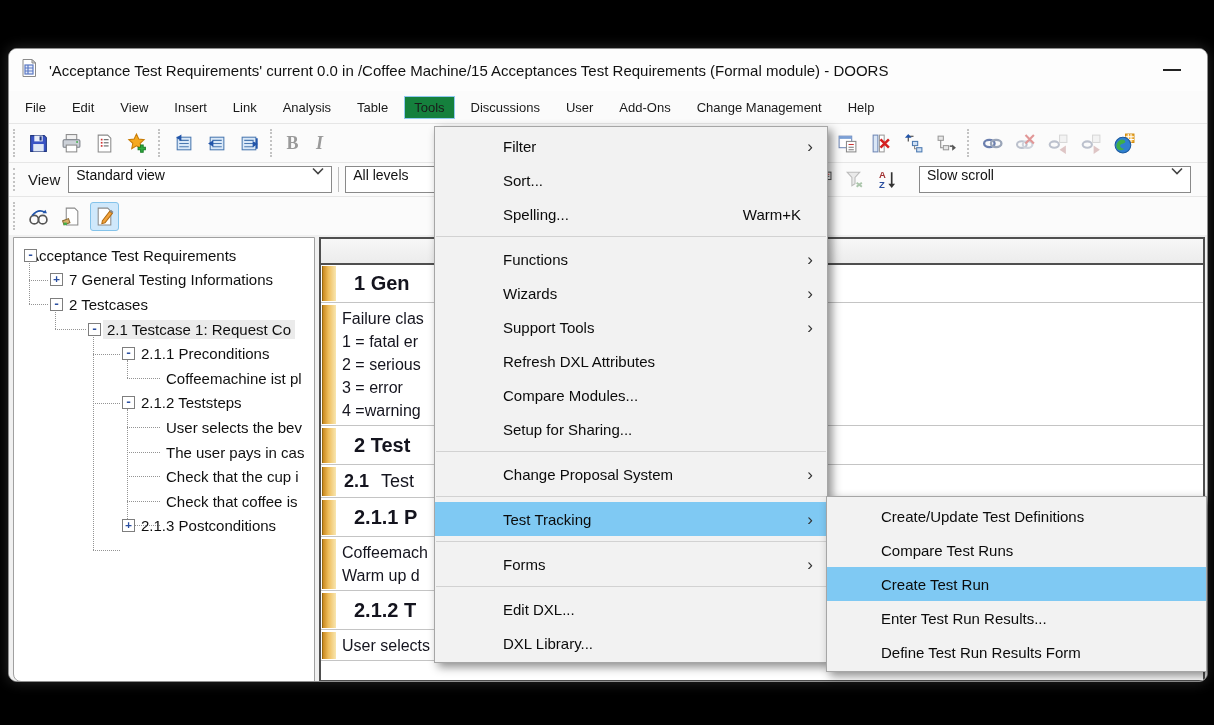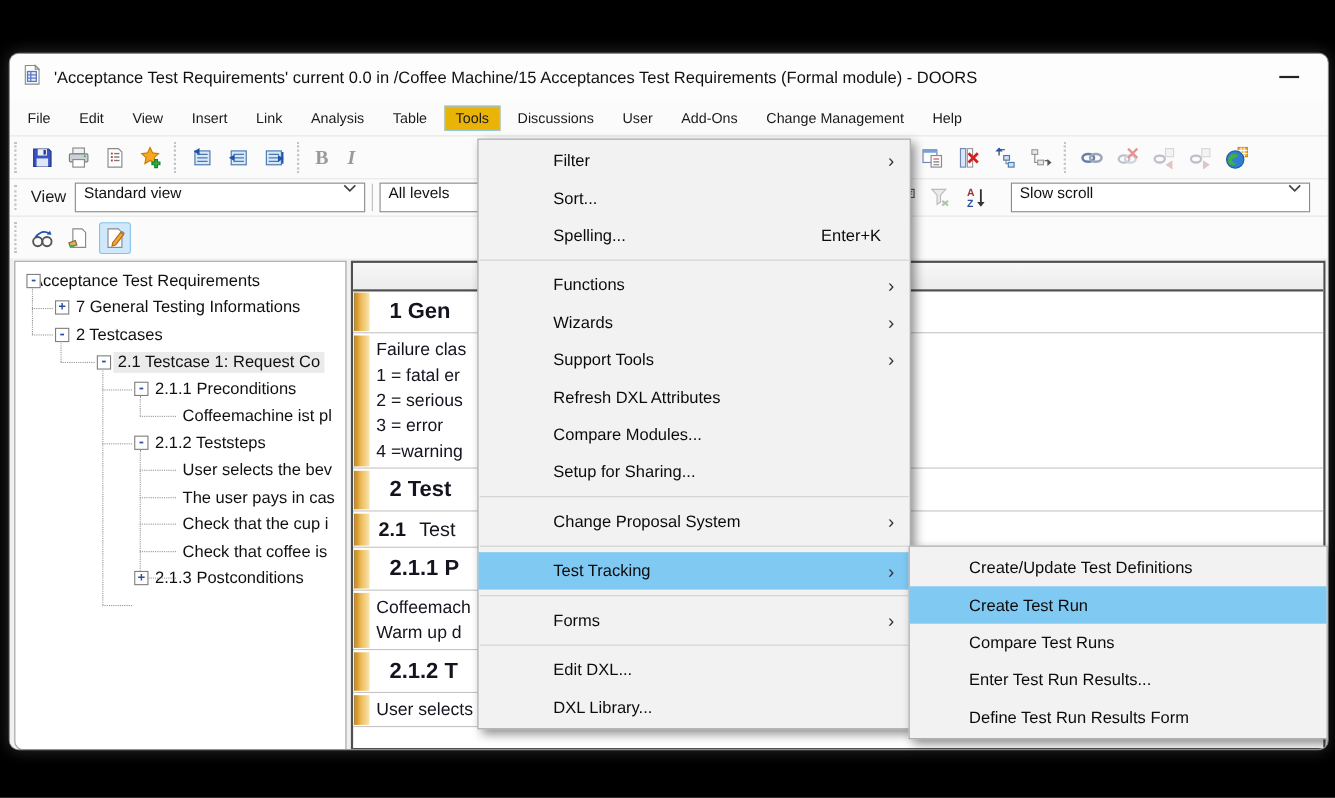--- a/index.html
+++ b/index.html
@@ -10,21 +10,21 @@
        border-radius:9px;border:1px solid #8f8f8f;box-shadow:0 0 14px rgba(120,120,120,.35);overflow:hidden;}
   
   #titlebar{height:42px;display:flex;align-items:center;background:#fdfdfd;}
   #titlebar .appicon{margin:0 10px 0 10px;}
   #title-text{font-size:15px;color:#111;white-space:nowrap;}
   #min-btn{position:absolute;right:26px;top:16px;width:18px;height:10px;cursor:default;}
   #min-btn::after{content:"";display:block;margin-top:4px;border-top:2px solid #222;}
   
   #menubar{height:32px;display:flex;align-items:center;padding-left:6px;background:#fbfbfb;font-size:13px;}
   .mb-item{padding:3px 9px;margin-right:6px;border:1px solid transparent;white-space:nowrap;}
-  .mb-item.active{background:#eab308;border-color:#90c8f0;}
+  .mb-item.active{background:#15803d;border-color:#90c8f0;}
   
   .tb{display:flex;align-items:center;border-top:1px solid #e6e6e6;background:#fbfbfb;position:relative;}
   #tb1{height:38px;} #tb2{height:33px;} #tb3{height:38px;}
   .grip{align-self:stretch;margin:5px 4px;border-left:2px dotted #c3c3c3;width:3px;}
   .icon{width:27px;height:27px;display:flex;align-items:center;justify-content:center;border:1px solid transparent;border-radius:3px;margin:0 2px;}
   .icon svg{width:21px;height:21px;}
   .icon.hl{background:#cfe8fb;border-color:#84c3ea;}
   .icon.dim{opacity:.55;}
   .txticon{font-family:"Liberation Serif",serif;font-size:18px;color:#9a9a9a;font-weight:bold;width:27px;text-align:center;}
   .txticon.it{font-style:italic;font-weight:bold;}
@@ -432,21 +432,21 @@
   <div id="tools-menu" class="menu">
       <div class="menu-item">
         <span class="mi-label">Filter</span>
         <span class="mi-arrow">›</span>
       </div>
       <div class="menu-item">
         <span class="mi-label">Sort...</span>
       </div>
       <div class="menu-item">
         <span class="mi-label">Spelling...</span>
-        <span class="mi-short">Enter+K</span>
+        <span class="mi-short">Warm+K</span>
       </div>
       <div class="menu-sep"></div>
       <div class="menu-item">
         <span class="mi-label">Functions</span>
         <span class="mi-arrow">›</span>
       </div>
       <div class="menu-item">
         <span class="mi-label">Wizards</span>
         <span class="mi-arrow">›</span>
       </div>
@@ -484,26 +484,26 @@
       </div>
       <div class="menu-item">
         <span class="mi-label">DXL Library...</span>
       </div>
     </div>
 
   <div id="tt-submenu" class="menu">
       <div class="menu-item">
         <span class="mi-label">Create/Update Test Definitions</span>
       </div>
+      <div class="menu-item">
+        <span class="mi-label">Compare Test Runs</span>
+      </div>
       <div class="menu-item hl">
         <span class="mi-label">Create Test Run</span>
       </div>
       <div class="menu-item">
-        <span class="mi-label">Compare Test Runs</span>
-      </div>
-      <div class="menu-item">
         <span class="mi-label">Enter Test Run Results...</span>
       </div>
       <div class="menu-item">
         <span class="mi-label">Define Test Run Results Form</span>
       </div>
     </div>
 </div>
 
 </body></html>

